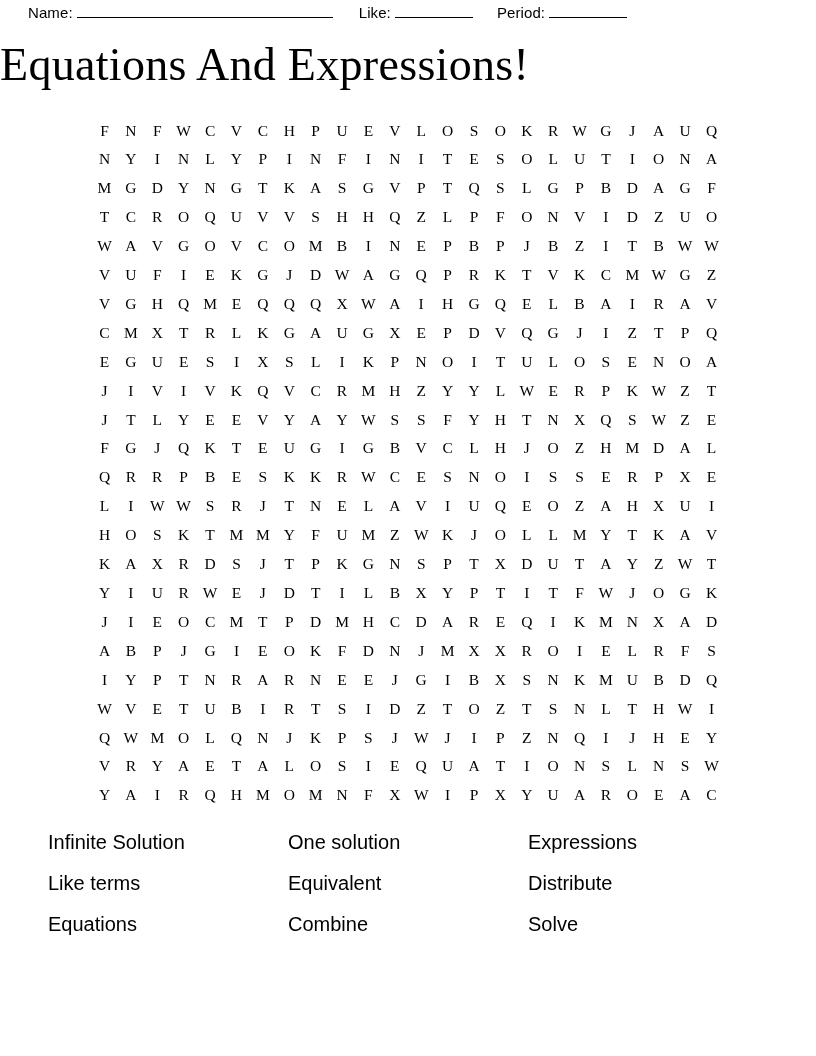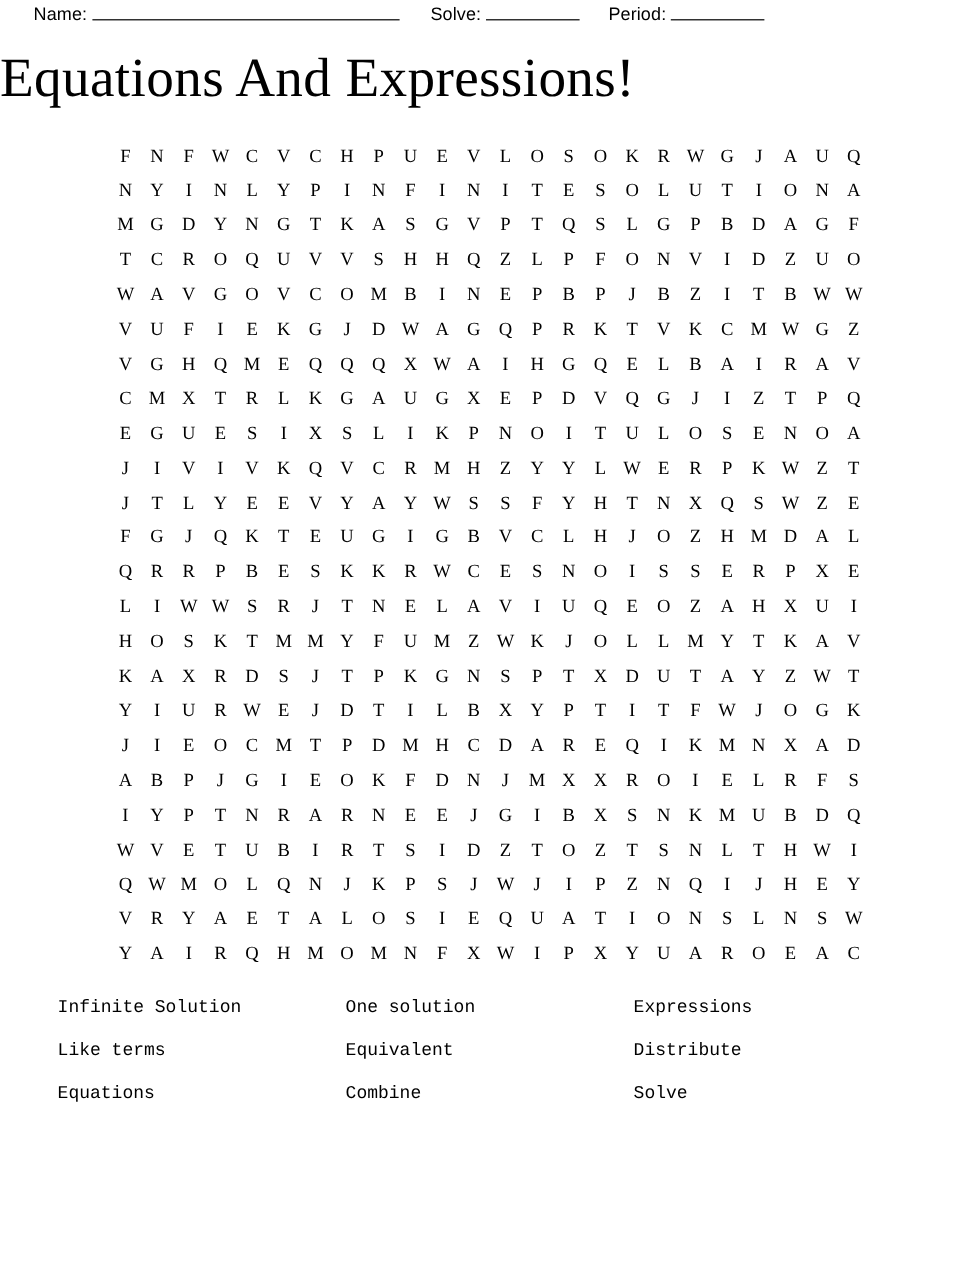--- a/index.html
+++ b/index.html
@@ -83,37 +83,37 @@
 
   
   .word-list {
     margin: 22px 0 0 0;
     padding: 0 44px 0 48px;
     display: grid;
     grid-template-columns: 240px 240px 1fr;
     row-gap: 21px;
   }
   .word-item {
-    font-family: Liberation Mono, monospace;
-    font-size: 15px;
+    font-family: Liberation Sans, sans-serif;
+    font-size: 20px;
     line-height: 1.0;
     white-space: nowrap;
   }
 </style>
 </head>
 <body>
 
 <div class="sheet-header">
   <span class="hdr-field">
     <span class="hdr-label">Name:</span>
     <span class="hdr-rule rule-name"></span>
   </span>
   <span class="hdr-gap-a"></span>
   <span class="hdr-field">
-    <span class="hdr-label">Solve:</span>
+    <span class="hdr-label">Like:</span>
     <span class="hdr-rule rule-date"></span>
   </span>
   <span class="hdr-gap-b"></span>
   <span class="hdr-field">
     <span class="hdr-label">Period:</span>
     <span class="hdr-rule rule-period"></span>
   </span>
 </div>
 
 <h1 class="puzzle-title">Equations And Expressions!</h1>

